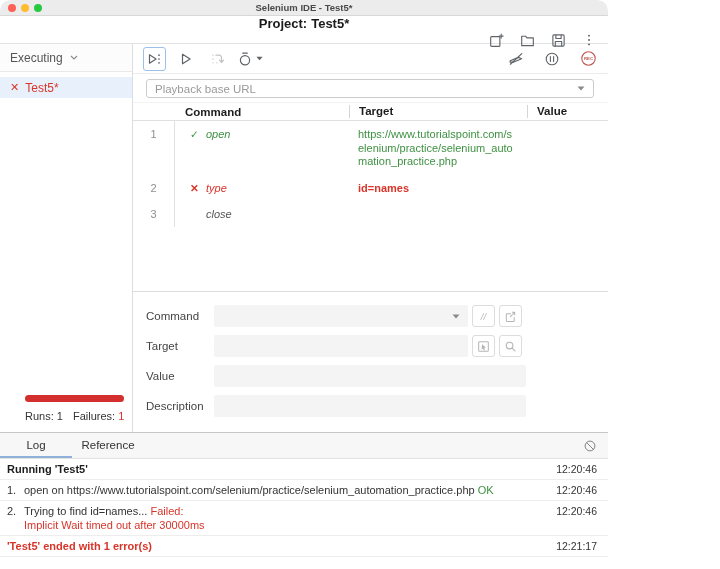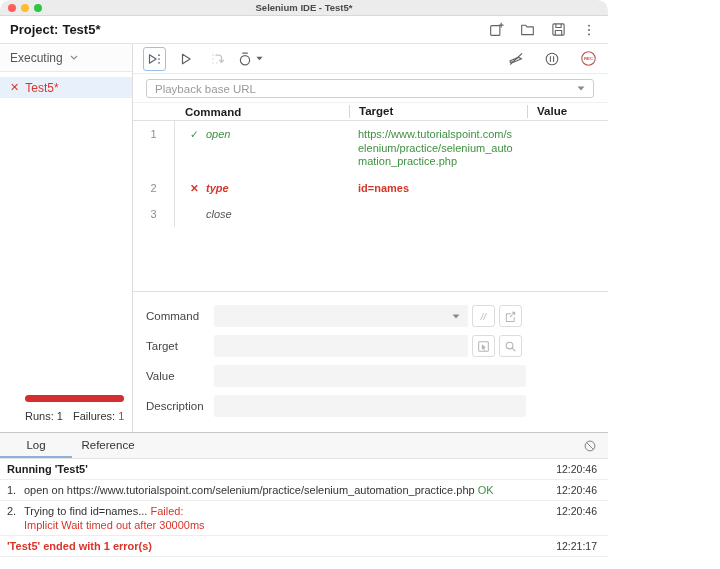--- a/index.html
+++ b/index.html
@@ -7,21 +7,21 @@
   .window { width:608px; height:569px; position:relative; background:#fff; overflow:hidden; border-radius:10px 10px 0 0; }
 
   
   .titlebar { height:16px; background:#ececec; border-bottom:1px solid #d8d8d8; display:flex; align-items:center; justify-content:center; position:relative; border-radius:10px 10px 0 0; }
   .traffic { position:absolute; left:8px; top:4px; display:flex; gap:5px; }
   .light { width:8px; height:8px; border-radius:50%; }
   .light.red { background:#ff5f57; } .light.yellow { background:#febc2e; } .light.green { background:#28c840; }
   .title-text { font-size:9.5px; font-weight:bold; color:#4a4a4a; }
 
   
-  .appheader { height:28px; display:flex; align-items:center; padding:0 10px; border-bottom:1px solid #e2e2e2; }
+  .appheader { height:28px; display:flex; align-items:center; padding:0 10px; border-bottom:1px solid #e2e2e2;flex-direction:column; }
   .project-line { font-size:13px; font-weight:600; color:#1a1a1a; }
   .project-line .pname { margin-left:4px; }
   .header-icons { margin-left:auto; display:flex; align-items:center; gap:13px; color:#5f6368; }
   .hicon { width:18px; height:18px; display:flex; align-items:center; justify-content:center; }
 
   
   .main { display:flex; height:388px; }
   .sidebar { width:133px; border-right:1px solid #ddd; display:flex; flex-direction:column; }
   .sb-header { height:28px; display:flex; align-items:center; gap:7px; padding:0 10px; border-bottom:1px solid #e9e9e9; color:#555; font-size:12px; background:#fcfcfc; }
   .sb-caret { color:#8a8a8a; display:flex; }
@@ -61,21 +61,21 @@
   .tbl-body { flex:1; font-size:11px; }
   .trow { display:flex; align-items:stretch; }
   .c-num { width:42px; flex:none; border-right:1px solid #e0e0e0; color:#8f8f8f; text-align:center; padding-top:7px; font-size:11px; }
   .c-cmd { width:174px; flex:none; padding:7px 4px 6px 15px; display:flex; gap:6px; align-items:flex-start; }
   .c-target { width:178px; flex:none; padding:7px 10px 6px 9px; word-break:break-all; line-height:13.5px; }
   .c-value { flex:1; padding:7px 8px 6px 10px; }
   .stat { width:10px; flex:none; font-size:10.5px; line-height:13px; }
   .cmd-text { font-style:italic; line-height:13px; }
   .row-ok .stat, .row-ok .cmd-text, .row-ok .c-target { color:#3f9142; }
   .row-fail .stat, .row-fail .c-target, .row-fail .c-value { color:#d8352a; font-weight:bold; }
-  .row-fail .cmd-text { color:#d8352a; font-weight:bold;text-align:right; }
+  .row-fail .cmd-text { color:#d8352a; font-weight:normal;text-align:right; }
   .row-plain .cmd-text { color:#555; }
 
   
   .form-area { border-top:1px solid #ddd; padding:13px 0 0 13px; height:141px; flex:none; }
   .frow { display:flex; align-items:center; margin-bottom:8px; }
   .flabel { width:68px; flex:none; font-size:11.5px; color:#454545; }
   .fbox { height:22px; background:#f4f4f4; border-radius:2px; }
   .fselect { width:254px; display:flex; align-items:center; padding:0 8px; }
   .fselect .caret { margin-left:auto; color:#8a8a8a; display:flex; }
   .finput-n { width:254px; }

